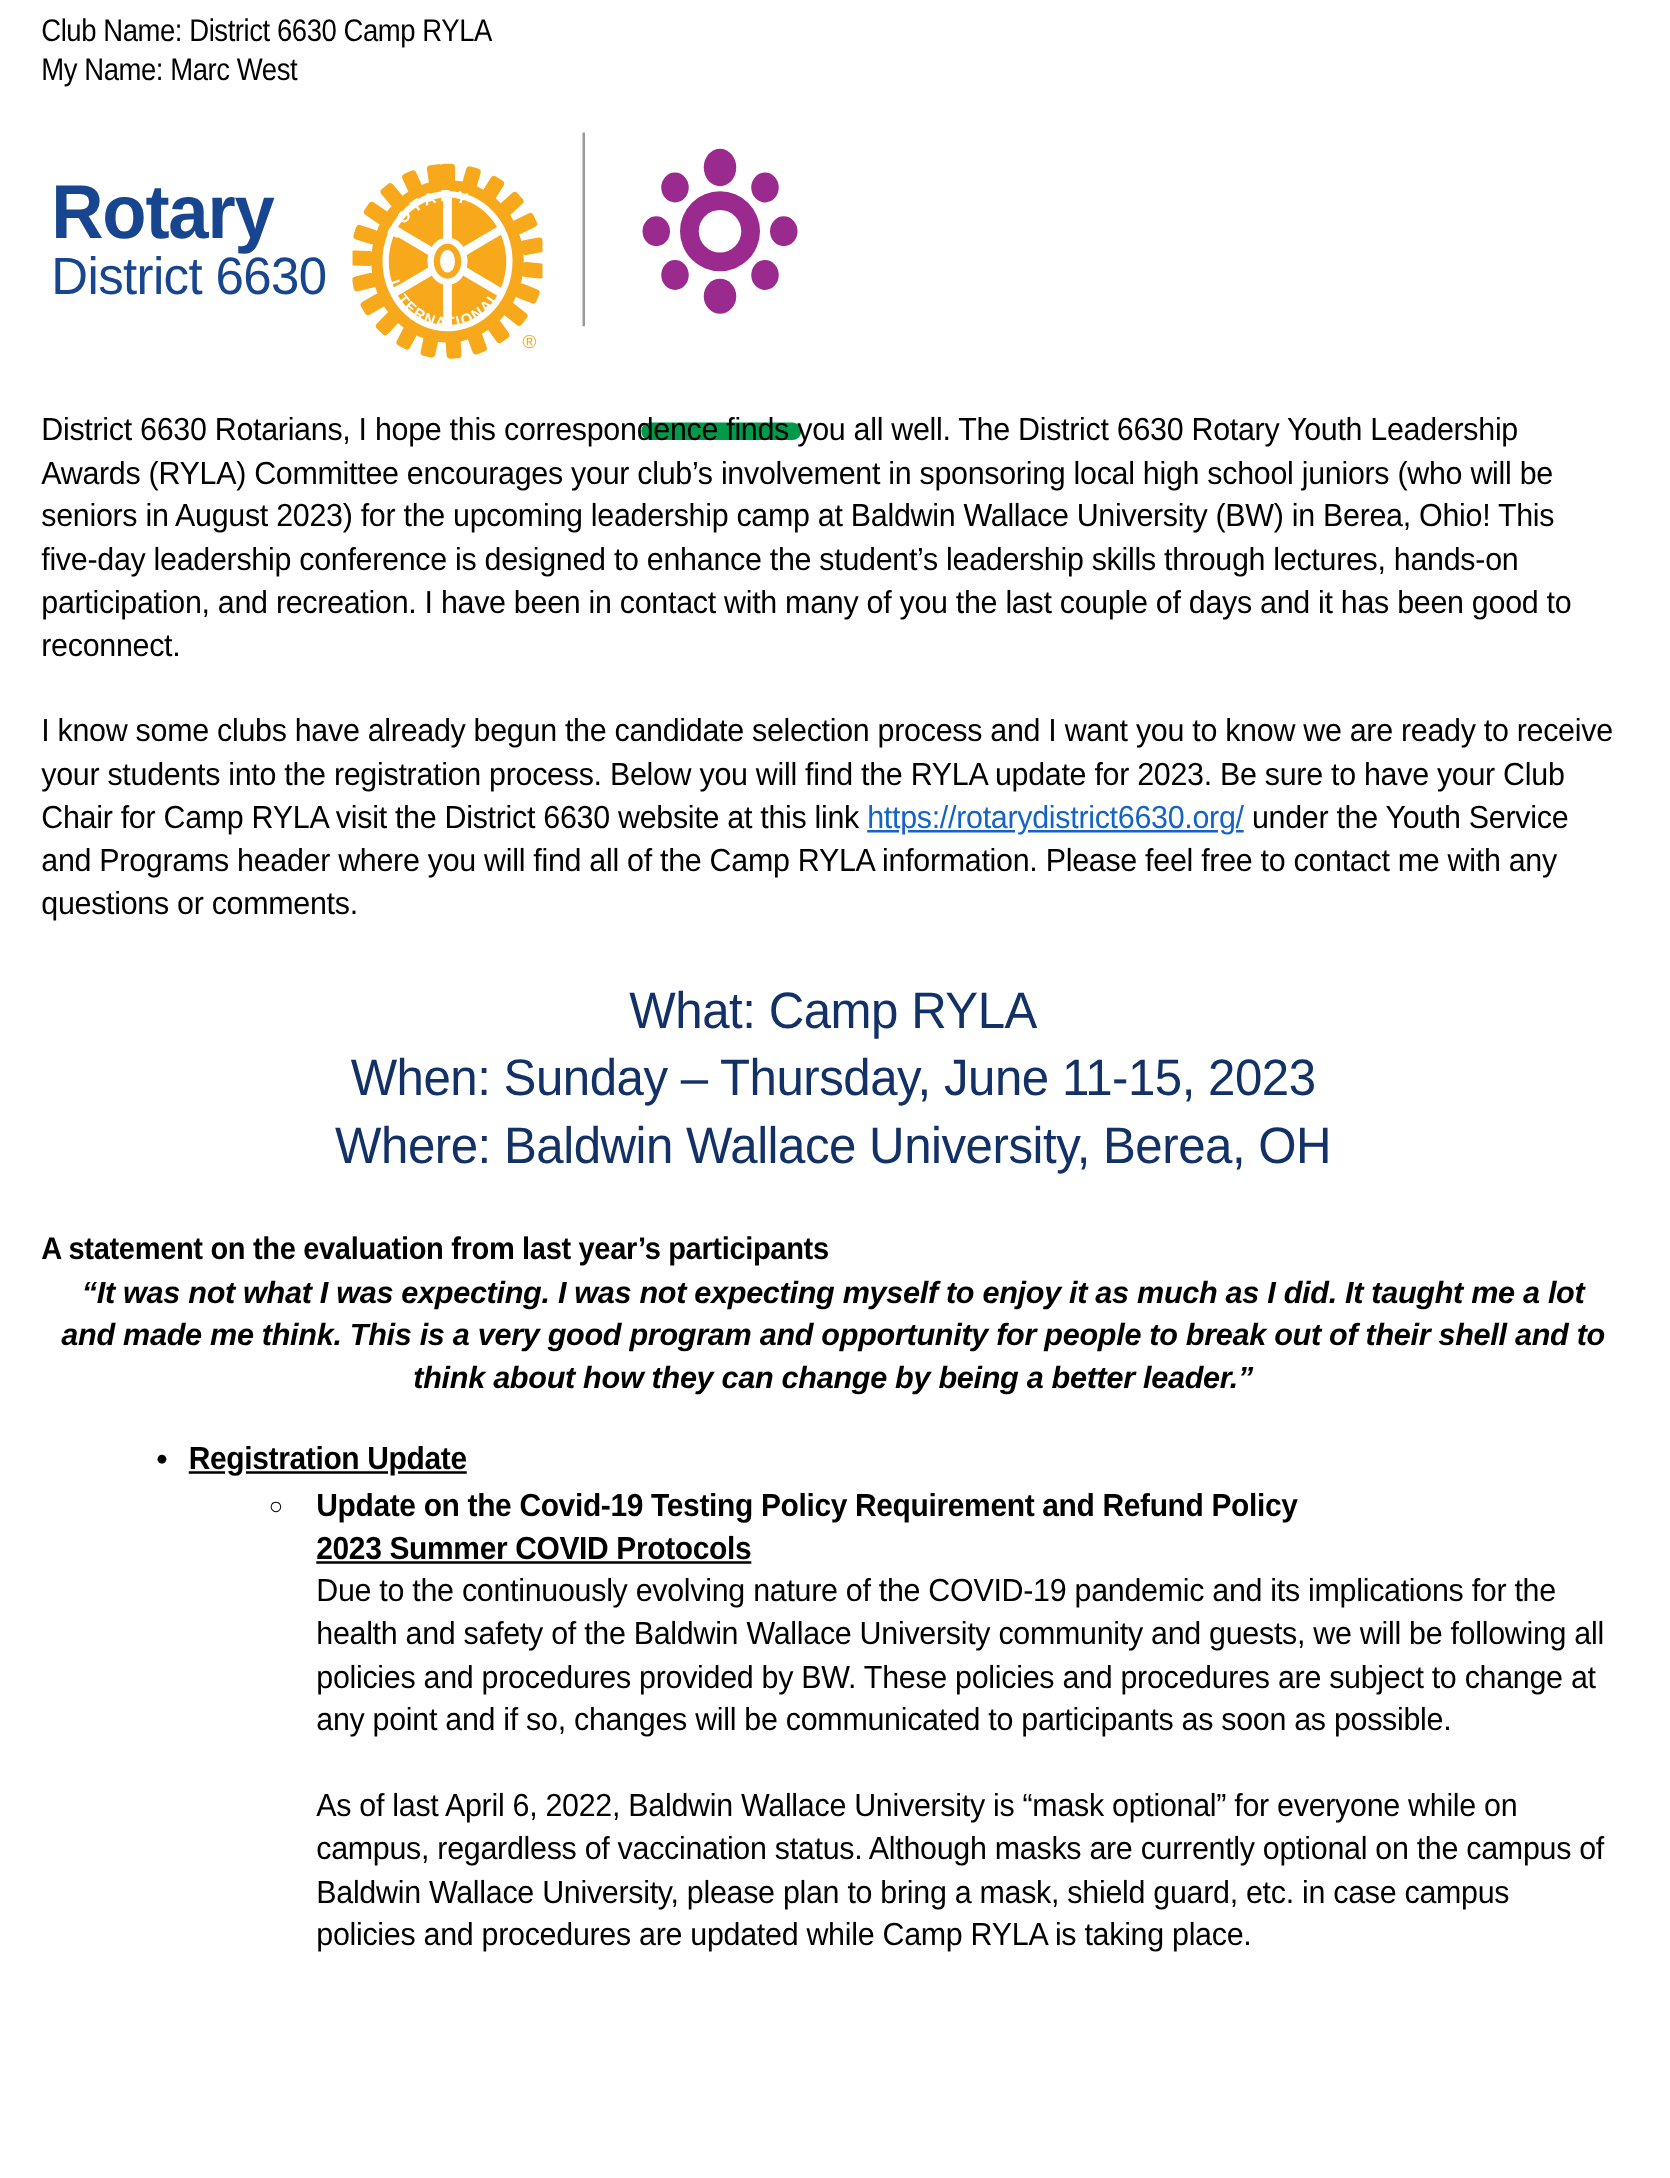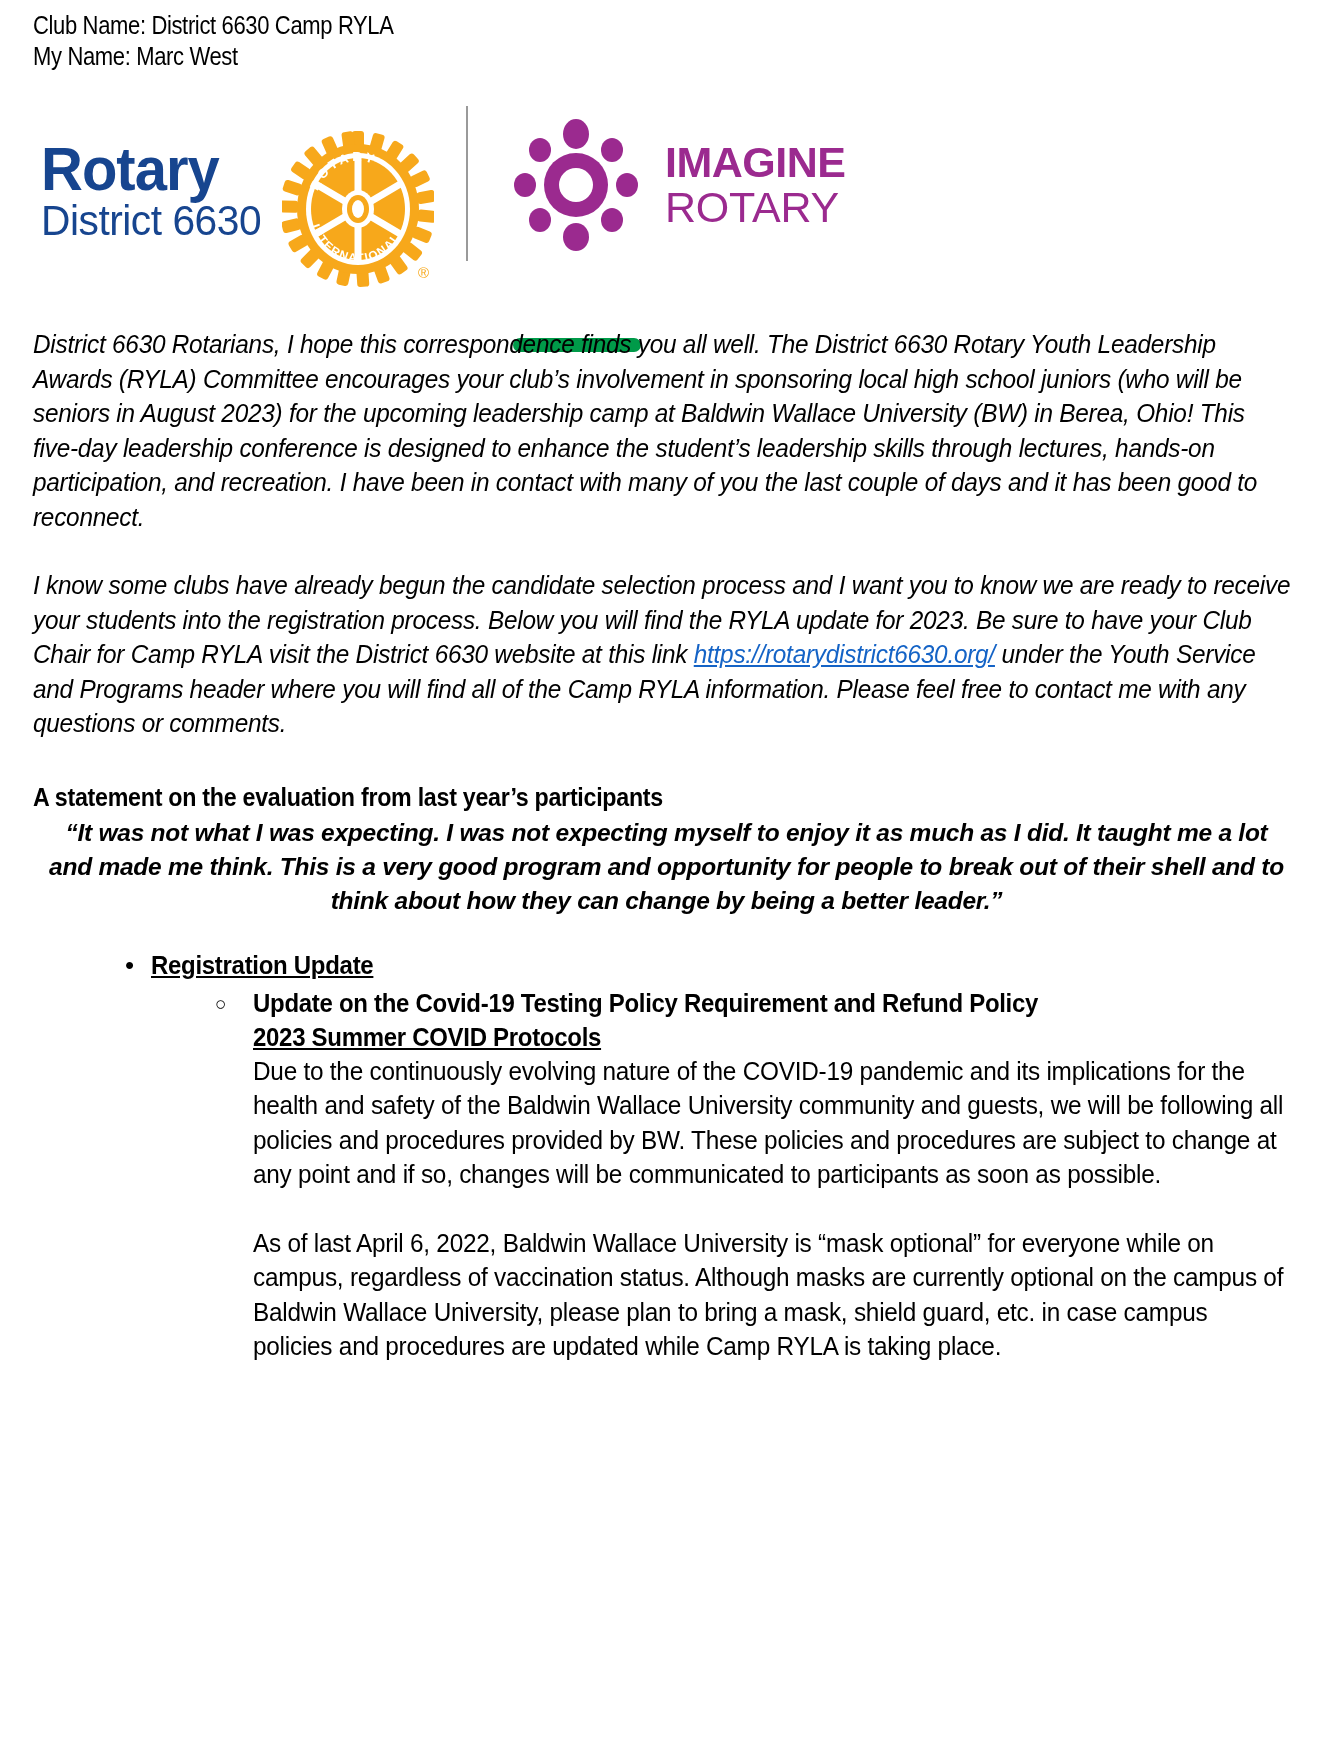--- a/index.html
+++ b/index.html
@@ -113,21 +113,21 @@
     position: absolute;
     left: 472px;
     top: 232px;
     width: 128px;
     height: 14px;
     border-radius: 9px;
     background: #009a49;
   }
 
   
-  .body-block { margin-top: 46px; font-style: italic; }
+  .body-block { margin-top: 46px; }
   .para {
     font-size: 25.5px;
     line-height: 34.5px;
     letter-spacing: -0.25px;
     text-align: left;
     margin: 0;
     transform: scaleX(0.955);
     transform-origin: left top;
     width: 104%;
   }
@@ -360,34 +360,35 @@
             <ellipse cx="27" cy="32" rx="11" ry="12"></ellipse>
             <ellipse cx="99" cy="32" rx="11" ry="12"></ellipse>
             <ellipse cx="12" cy="67" rx="11" ry="12"></ellipse>
             <ellipse cx="114" cy="67" rx="11" ry="12"></ellipse>
             <ellipse cx="27" cy="102" rx="11" ry="12"></ellipse>
             <ellipse cx="99" cy="102" rx="11" ry="12"></ellipse>
             <ellipse cx="63" cy="119" rx="13" ry="14"></ellipse>
           </g>
         </svg>
       </div>
-      <div class="imagine-text">
-        <div class="imagine-line1">IMAGINE</div>
-        <div class="imagine-line2">ROTARY</div>
-      </div>
     </div>
 
     <div class="green-swoosh"></div>
   </div>
 
   <div class="body-block">
     <p class="para">District 6630 Rotarians, I hope this correspondence finds you all well.   The District 6630 Rotary Youth Leadership Awards (RYLA) Committee encourages your club’s involvement in sponsoring local high school juniors (who will be seniors in August 2023) for the upcoming leadership camp at Baldwin Wallace University (BW) in Berea, Ohio!  This five-day leadership conference is designed to enhance the student’s leadership skills through lectures, hands-on participation, and recreation.  I have been in contact with many of you the last couple of days and it has been good to reconnect.</p>
     <p class="para"><span>I know some clubs have already begun the candidate selection process and I want you to know we are ready to receive your students into the registration process.  Below you will find the RYLA update for 2023. Be sure to have your Club Chair for Camp RYLA visit the District 6630 website at this link </span><a class="link" href="#">https://rotarydistrict6630.org/</a><span> under the Youth Service and Programs header where you will find all of the Camp RYLA information.  Please feel free to contact me with any questions or comments.</span></p>
   </div>
 
+  <div class="event-block">
+    <div class="event-line">What:  Camp RYLA</div>
+    <div class="event-line">When: Sunday – Thursday, June 11-15, 2023</div>
+    <div class="event-line">Where: Baldwin Wallace University, Berea, OH</div>
+  </div>
 
   <div class="testimonial-block">
     <div class="testimonial-title">A statement on the evaluation from last year’s participants</div>
     <p class="testimonial-quote">“It was not what I was expecting. I was not expecting myself to enjoy it as much as I did. It taught me a lot and made me think. This is a very good program and opportunity for people to break out of their shell and to think about how they can change by being a better leader.”</p>
   </div>
 
   <div class="list-block">
     <div class="bullet-row">
       <span class="bullet-dot">•</span>
       <span class="bullet-label">Registration Update</span>

